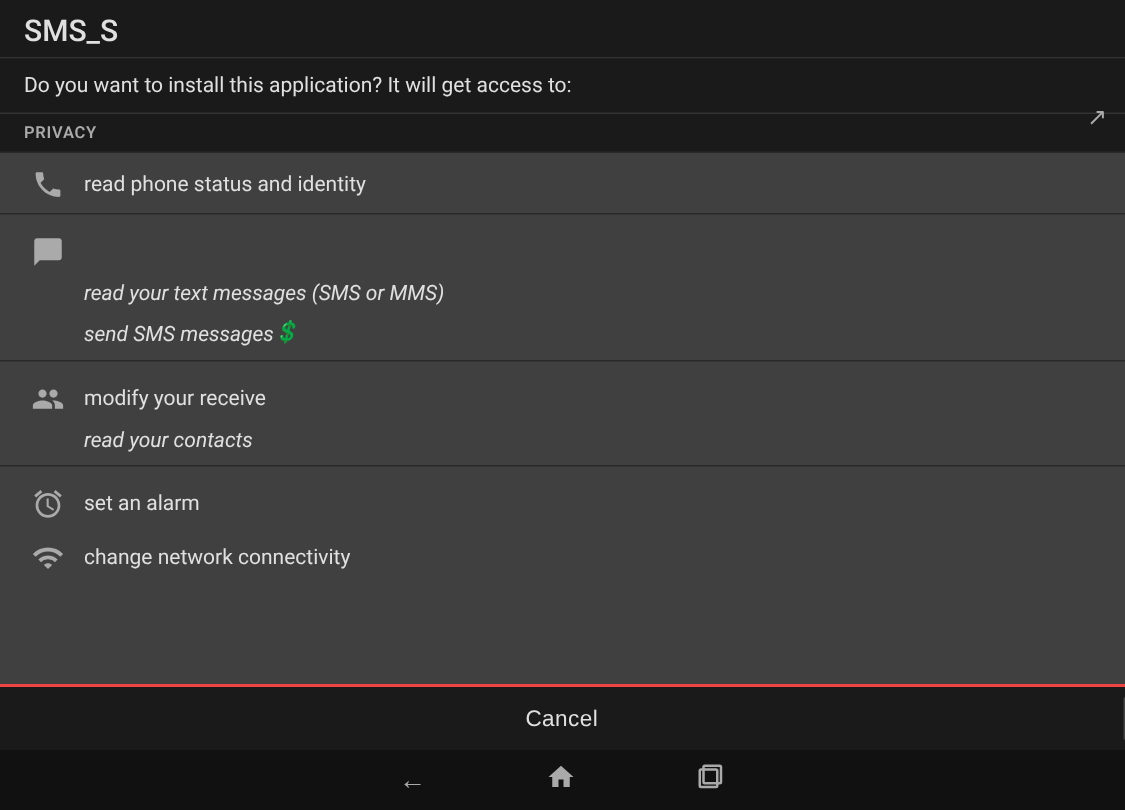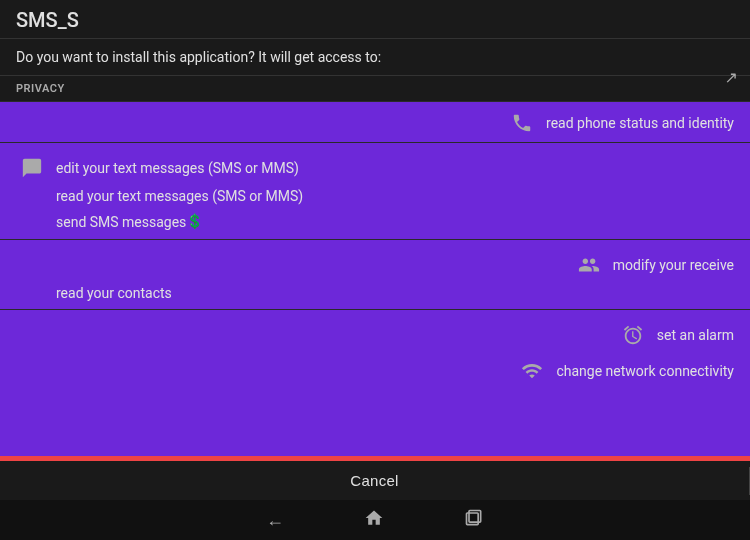--- a/index.html
+++ b/index.html
@@ -35,21 +35,21 @@
     }
     .header-text {
       color: #e0e0e0;
       font-size: 14px;
     }
 
     
     .permissions-list {
       overflow-y: auto;
       height: 380px;
-      background: #6d28d9;
+      background: #404040;
     }
 
     
     .section-header {
       padding: 6px 16px;
       font-size: 11px;
       color: #aaa;
       letter-spacing: 0.5px;
       font-weight: 600;
       background: #1a1a1a;
@@ -59,27 +59,27 @@
     
     .permission-row {
       display: flex;
       align-items: flex-start;
       padding: 0 16px;
       min-height: 36px;
     }
     .permission-row.with-icon {
       padding-top: 10px;
       padding-bottom: 4px;
-      justify-content: flex-end;
     }
     .permission-row.sub {
       padding-left: 56px;
       padding-top: 2px;
       padding-bottom: 2px;
       min-height: 22px;
+      font-style: italic;
     }
     .permission-icon {
       width: 32px;
       min-width: 32px;
       margin-right: 8px;
       display: flex;
       align-items: center;
       justify-content: center;
       font-size: 20px;
       color: #aaa;
@@ -111,21 +111,21 @@
     }
 
     
     .bottom-buttons {
       position: absolute;
       bottom: 40px;
       left: 0;
       right: 0;
       height: 44px;
       background: #1a1a1a;
-      border-top: 5px solid #ef4444;
+      border-top: 2px solid #ef4444;
       display: flex;
       align-items: center;
     }
     .btn {
       flex: 1;
       height: 100%;
       background: transparent;
       border: none;
       color: #e0e0e0;
       font-size: 15px;
@@ -206,23 +206,20 @@
     <span class="permission-text">read phone status and identity</span>
   </div>
 
   <div class="group-divider"></div>
 
   <div class="permission-row with-icon">
     <div class="permission-icon icon-msg">
       <svg viewBox="0 0 24 24" xmlns="http://www.w3.org/2000/svg">
         <path d="M20 2H4c-1.1 0-2 .9-2 2v18l4-4h14c1.1 0 2-.9 2-2V4c0-1.1-.9-2-2-2z"></path>
       </svg>
-    </div>
-    <div style="flex:1">
-      <div class="permission-text">edit your text messages (SMS or MMS)</div>
     </div>
   </div>
   <div class="permission-row sub">
     <span class="permission-text">read your text messages (SMS or MMS)</span>
   </div>
   <div class="permission-row sub" style="flex-direction:row; align-items:flex-end;">
     <span class="permission-text">send SMS messages</span>
     <div class="warning-text" style="color: rgb(232, 168, 0);">
       <span class="warning-icon">💲</span>
     </div>

